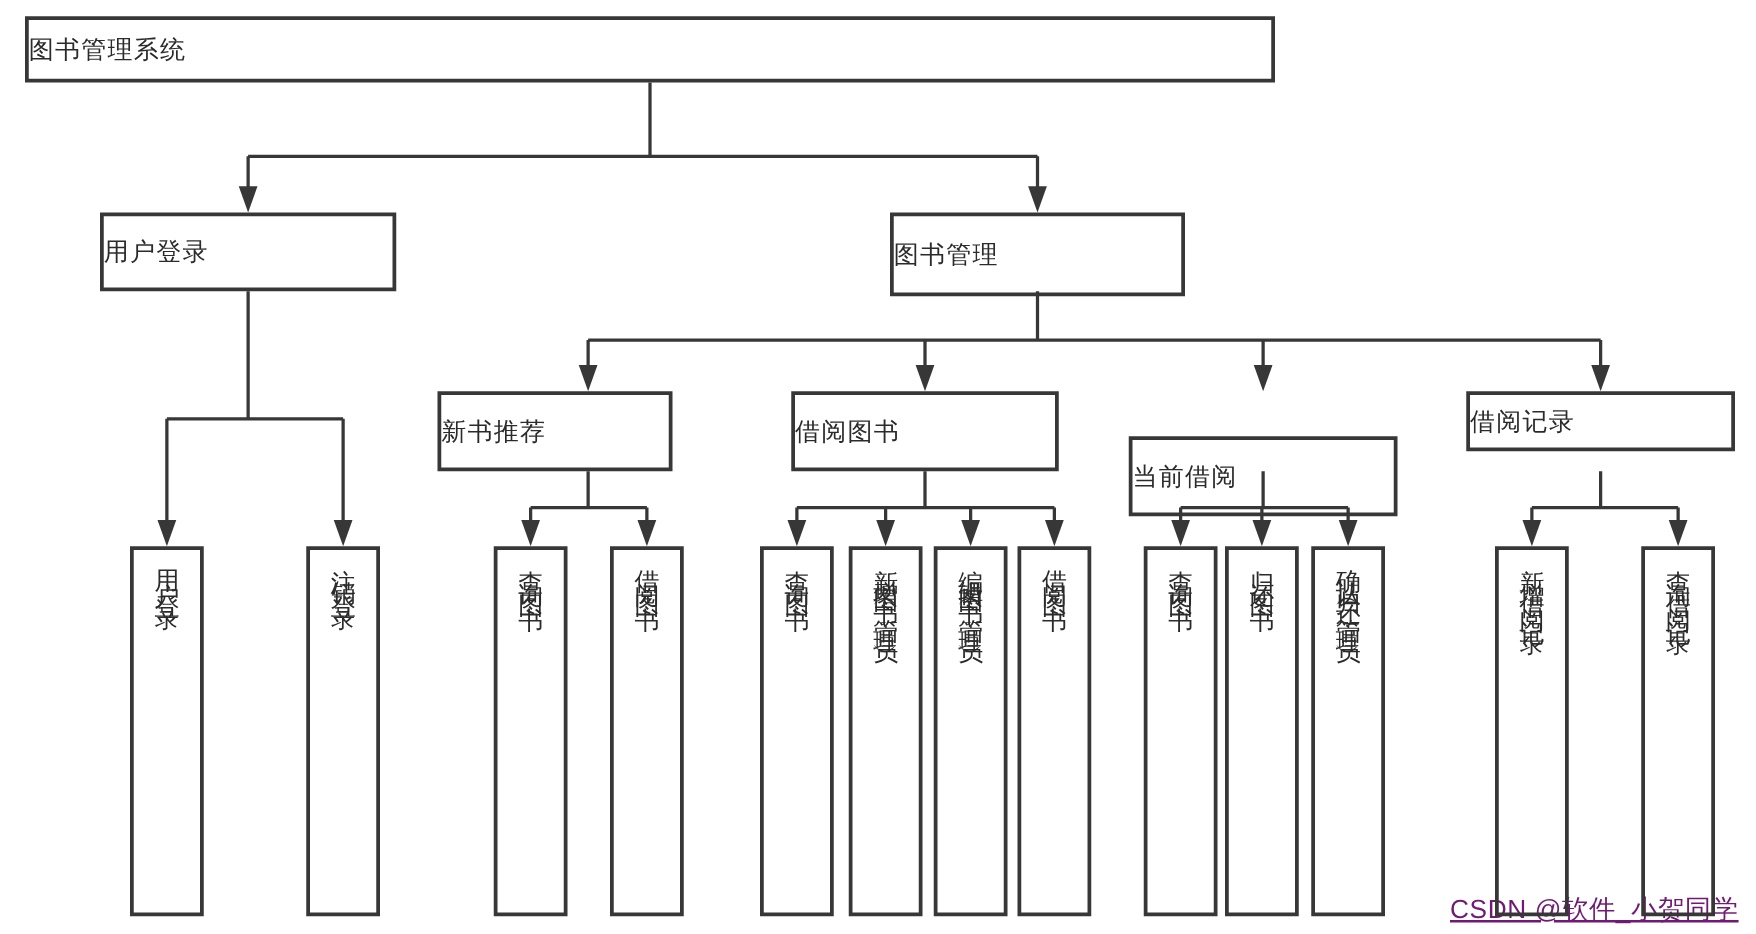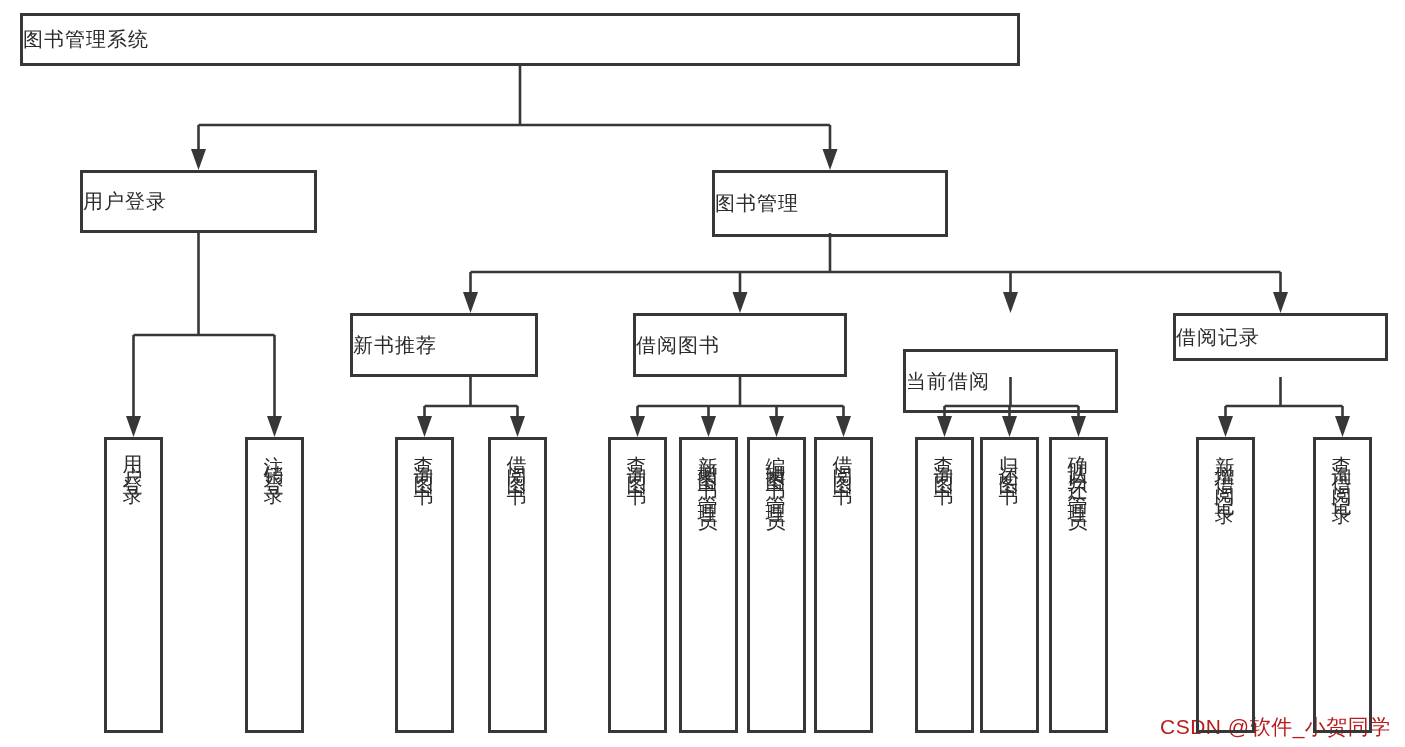--- a/index.html
+++ b/index.html
@@ -42,23 +42,24 @@
   }
   .vnode.tight {
     letter-spacing: 8px;
   }
   .watermark {
     position: absolute;
     left: 1160px;
     top: 713px;
     z-index: 0;
     font-size: 21px;
-    color: #b91c1c;
+    color: #701a75;
     white-space: nowrap;
     letter-spacing: 0.5px;
+    text-decoration: underline;
   }
 </style>
 </head>
 <body>
 
 <div class="canvas">
 
   <div class="watermark">CSDN @软件_小贺同学</div>
 
   <svg class="connectors" width="1405" height="747" viewBox="0 0 1405 747">

